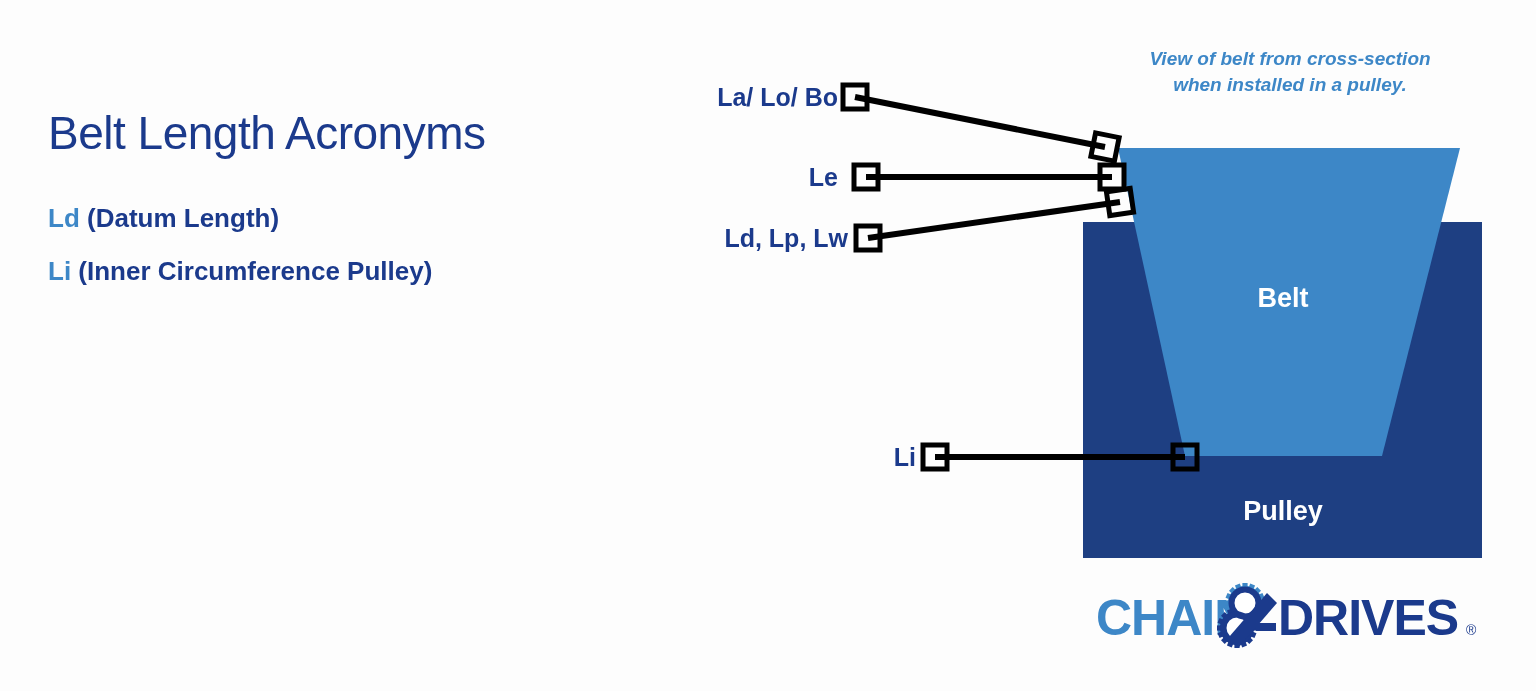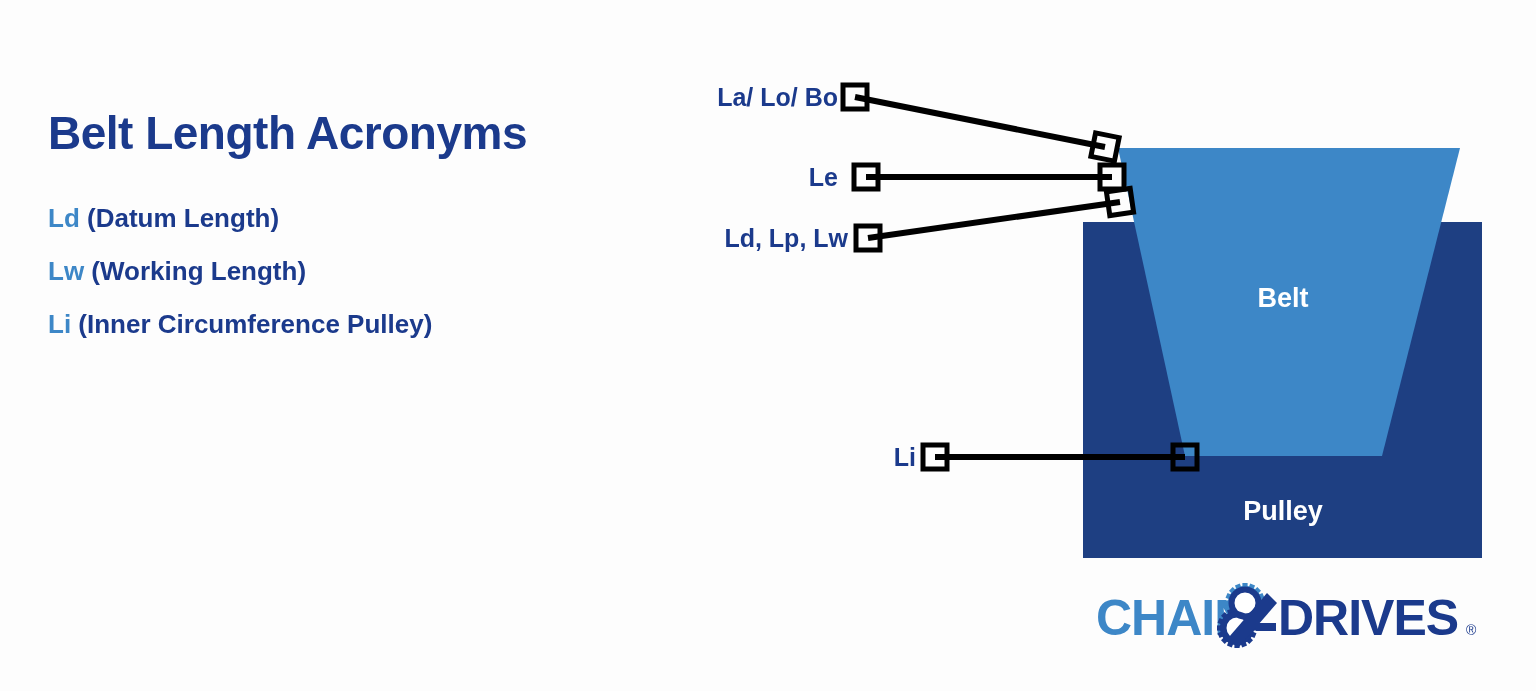--- a/index.html
+++ b/index.html
@@ -18,21 +18,21 @@
 
   
   #left-panel {
     position: absolute;
     left: 48px;
     top: 108px;
     width: 640px;
   }
   #page-title {
     font-size: 46px;
-    font-weight: bold;
+    font-weight: normal;
     color: #1b3a8c;
     letter-spacing: -0.5px;
     margin: 0 0 44px 0;
     line-height: 1.1;
   }
   .acronym-row {
     font-size: 26px;
     font-weight: bold;
     color: #1b3a8c;
     margin-bottom: 22px;
@@ -82,29 +82,29 @@
 <div id="page" style="background: rgb(253, 253, 253);">
 
   <div id="left-panel">
     <h1 id="page-title">Belt Length Acronyms</h1>
 
     <div class="acronym-row">
       <span class="acronym-code">Ld</span>
       <span class="acronym-desc">(Datum Length)</span>
     </div>
     <div class="acronym-row">
-      <span class="acronym-code">Lw</span>
-      <span class="acronym-desc">(Working Length)</span>
-    </div>
-    <div class="acronym-row">
       <span class="acronym-code">Li</span>
       <span class="acronym-desc">(Inner Circumference Pulley)</span>
     </div>
   </div>
 
+  <div id="caption">
+    <div>View of belt from cross-section</div>
+    <div>when installed in a pulley.</div>
+  </div>
 
   <svg id="diagram" viewBox="0 0 1536 691">
 
     <rect id="pulley-shape" x="1083" y="222" width="399" height="336" fill="#1e3f82"></rect>
 
     <polygon id="belt-shape" points="1118,148 1460,148 1382,456 1185,456" fill="#3d87c7"></polygon>
 
     <text id="belt-label" text-anchor="middle" x="1283" y="307" fill="#ffffff" font-size="27" font-weight="bold" font-family="&quot;Liberation Sans&quot;, sans-serif">Belt</text>
     <text id="pulley-label" text-anchor="middle" x="1283" y="520" fill="#ffffff" font-size="27" font-weight="bold" font-family="&quot;Liberation Sans&quot;, sans-serif">Pulley</text>
 

